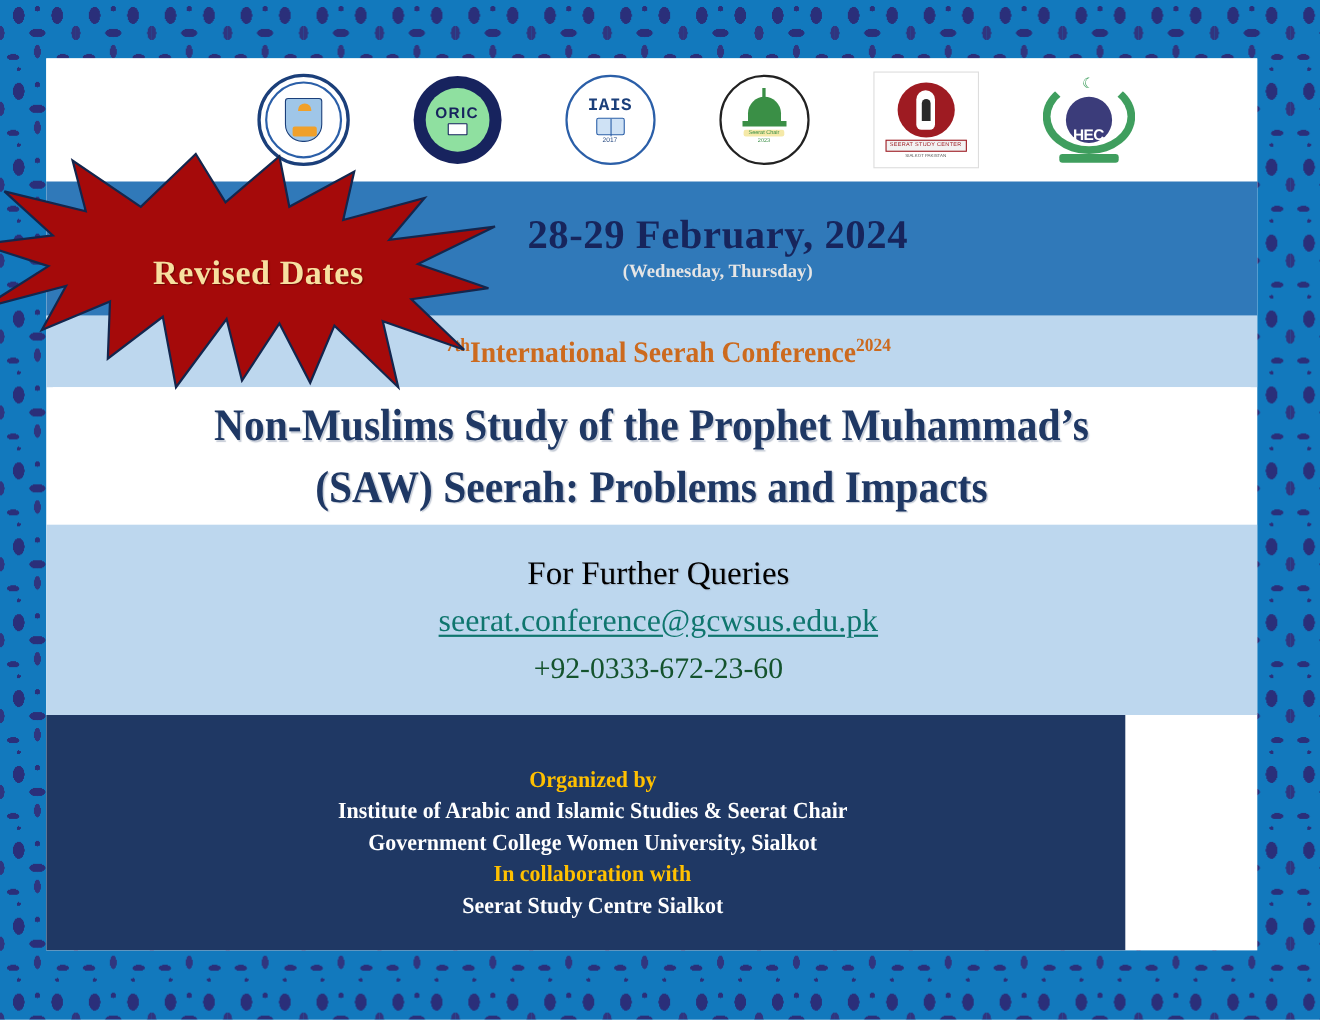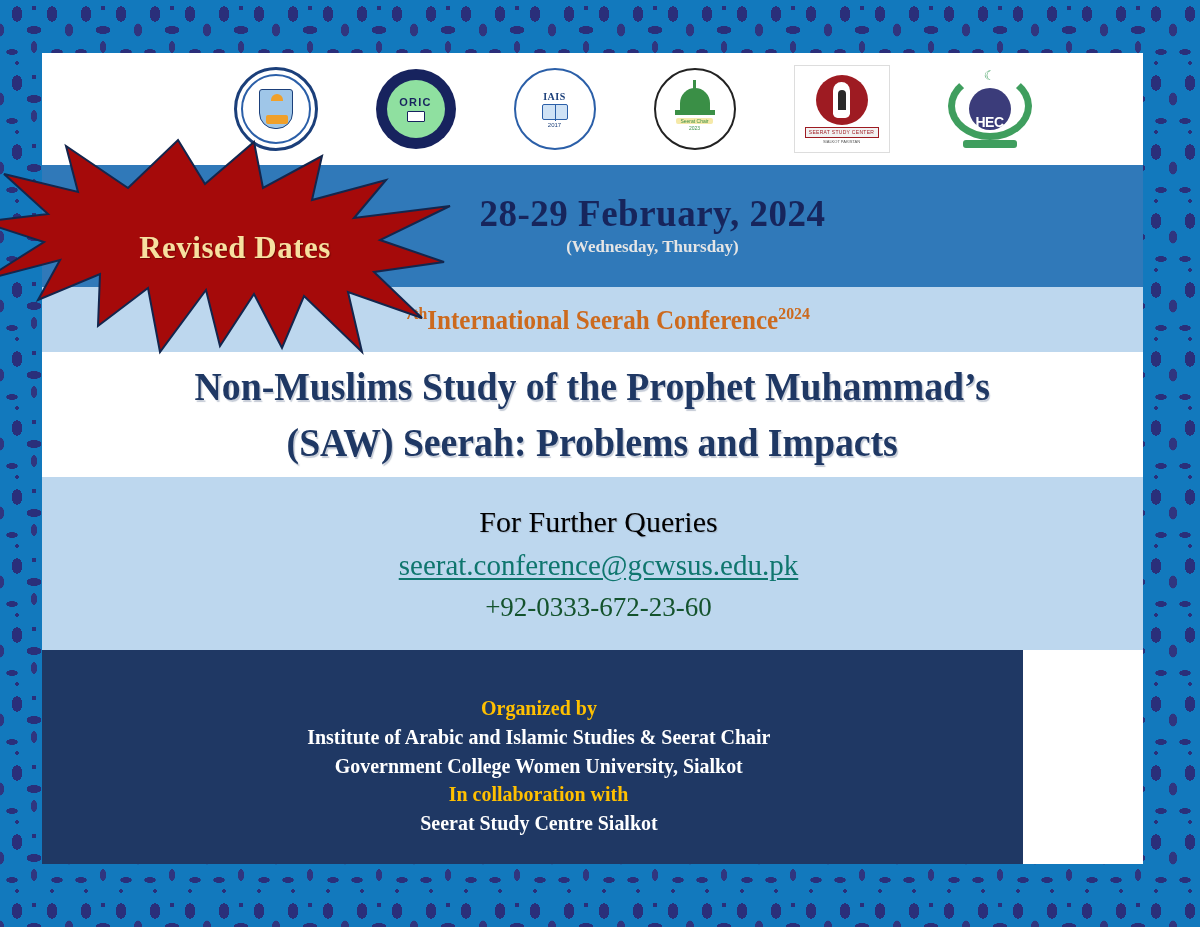--- a/index.html
+++ b/index.html
@@ -79,31 +79,31 @@
     width: 22px; height: 9px; background: #f0a02a; border-radius: 2px; }
   .logo-gcwus .shield:before { content:""; position:absolute; left:11px; top:4px;
     width: 12px; height: 7px; background: #f0a02a; border-radius: 6px 6px 0 0; }
 
   
   .logo-oric { width: 80px; height: 80px; border-radius: 50%;
     background: #17235e; display: flex; align-items: center; justify-content: center; }
   .logo-oric .core { width: 58px; height: 58px; border-radius: 50%;
     background: #8fe0a0; display: flex; flex-direction: column;
     align-items: center; justify-content: center; }
-  .logo-oric .txt { font-size: 11px; font-weight: bold; color: #17235e;
+  .logo-oric .txt { font-size: 14px; font-weight: bold; color: #17235e;
     letter-spacing: 1.2px; font-family: "Liberation Sans", sans-serif; line-height: 1; }
   .logo-oric .book { width: 18px; height: 11px; margin-top: 3px;
     background: #fff; border: 1px solid #17235e; border-radius: 1px; }
 
   
   .logo-iais { width: 82px; height: 82px; border-radius: 50%;
     background: #fff; border: 2px solid #2b5fa8;
     display: flex; flex-direction: column; align-items: center; justify-content: center; }
-  .logo-iais .txt { font-size: 10px; font-weight: bold; color: #1b3f7a;
-    font-family: Liberation Serif, serif; letter-spacing: .5px; }
+  .logo-iais .txt { font-size: 16px; font-weight: bold; color: #1b3f7a;
+    font-family: Liberation Mono, monospace; letter-spacing: .5px; }
   .logo-iais .book { width: 26px; height: 16px; margin-top: 2px;
     background: #cfe2f5; border: 1.5px solid #2b5fa8; border-radius: 2px;
     position: relative; }
   .logo-iais .book:after { content:""; position:absolute; left: 50%; top: 0;
     width: 1.5px; height: 16px; background: #2b5fa8; }
   .logo-iais .yr { font-size: 6px; color: #1b3f7a; margin-top: 2px;
     font-family: "Liberation Sans", sans-serif; }
 
   
   .logo-chair { width: 82px; height: 82px; border-radius: 50%;

